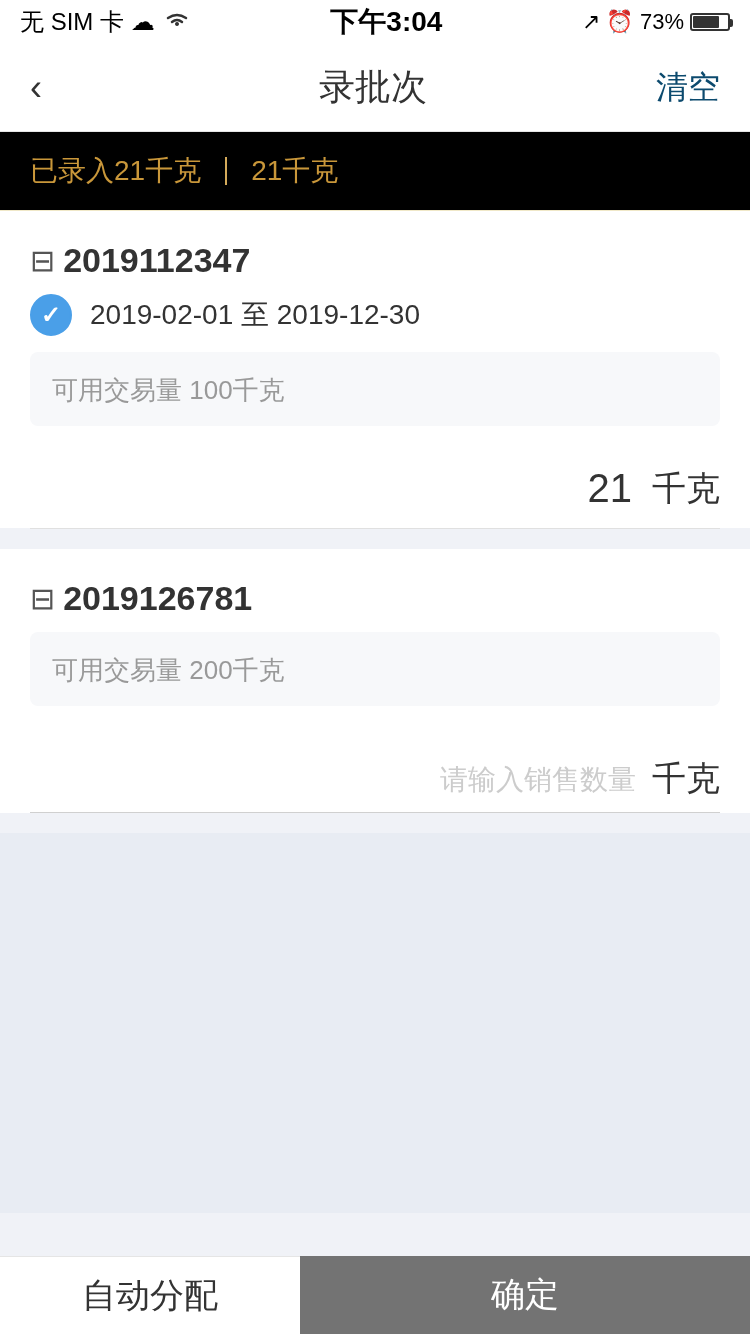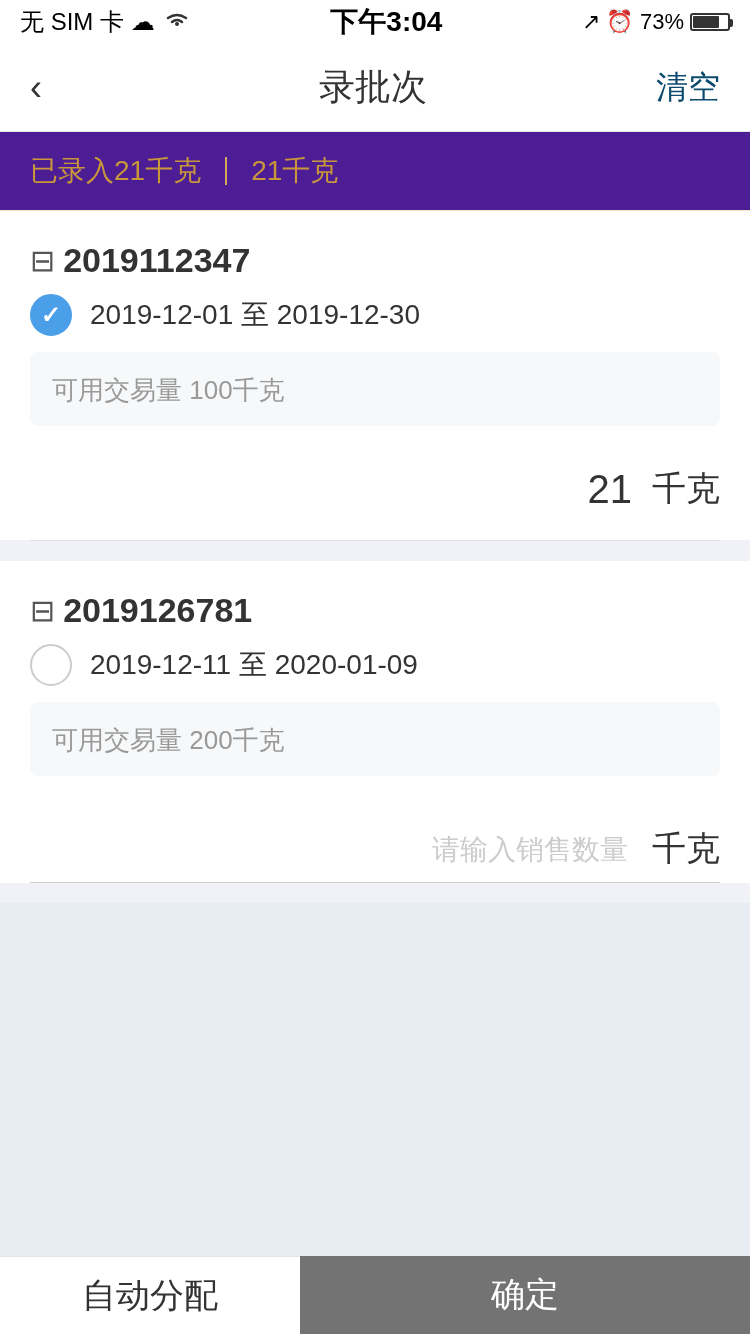--- a/index.html
+++ b/index.html
@@ -69,21 +69,21 @@
       color: #333;
     }
     .nav-clear {
       font-size: 32px;
       color: #0c4a6e;
       cursor: pointer;
     }
 
     
     .summary-banner {
-      background: #4c1d95;
+      background: #000000;
       padding: 20px 30px;
       display: flex;
       align-items: center;
       gap: 0;
       border-bottom: 1px solid #f0e8c8;
     }
     .summary-text {
       font-size: 28px;
       color: #c9973a;
     }
@@ -161,23 +161,23 @@
       margin-left: 0;
       margin-bottom: 10px;
     }
     .batch-qty-label {
       font-size: 26px;
       color: #999;
     }
 
     .value-row {
       display: flex;
-      align-items: flex-end;
+      align-items: flex-start;
       justify-content: flex-end;
-      padding: 10px 30px 28px 30px;
+      padding: 10px 30px 16px 30px;
       gap: 20px;
       background: #fff;
     }
     .value-num {
       font-size: 40px;
       font-weight: 400;
       color: #333;
     }
     .value-unit {
       font-size: 34px;
@@ -197,21 +197,21 @@
 
     
     .batch2-input-section {
       background: #fff;
     }
     .batch2-input-row {
       display: flex;
       align-items: center;
       justify-content: flex-end;
       padding: 20px 30px 10px 30px;
-      gap: 24px;
+      gap: 16px;
     }
     .batch2-qty-input {
       border: none;
       background: transparent;
       font-size: 30px;
       text-align: right;
       color: #ccc;
       outline: none;
       flex: 1;
     }
@@ -296,44 +296,40 @@
   <span class="summary-value">21千克</span>
 </div>
 
 <div class="batch-card">
   <div class="batch-header">
     <span class="batch-icon">⊟</span>
     <span class="batch-id">2019112347</span>
   </div>
   <div class="batch-date-row">
     <div class="radio-btn selected"></div>
-    <span class="batch-date">2019-12-01 至 2019-12-30</span>
+    <span class="batch-date">2019-02-01 至 2019-12-30</span>
   </div>
   <div class="batch-qty-box">
     <span class="batch-qty-label">可用交易量 100千克</span>
   </div>
 </div>
 
 <div class="value-row">
   <span class="value-num">21</span>
   <span class="value-unit">千克</span>
 </div>
 <div class="divider-line"></div>
 
 <div class="section-divider"></div>
 
 <div class="batch-card">
   <div class="batch-header">
     <span class="batch-icon">⊟</span>
     <span class="batch-id">2019126781</span>
   </div>
-  <div class="batch-date-row">
-    <div class="radio-btn"></div>
-    <span class="batch-date">2019-12-11 至 2020-01-09</span>
-  </div>
   <div class="batch-qty-box">
     <span class="batch-qty-label">可用交易量 200千克</span>
   </div>
 </div>
 
 <div class="batch2-input-section">
   <div class="batch2-input-row">
     <input class="batch2-qty-input" type="text" placeholder="请输入销售数量" style="">
     <span class="batch2-unit">千克</span>
   </div>

